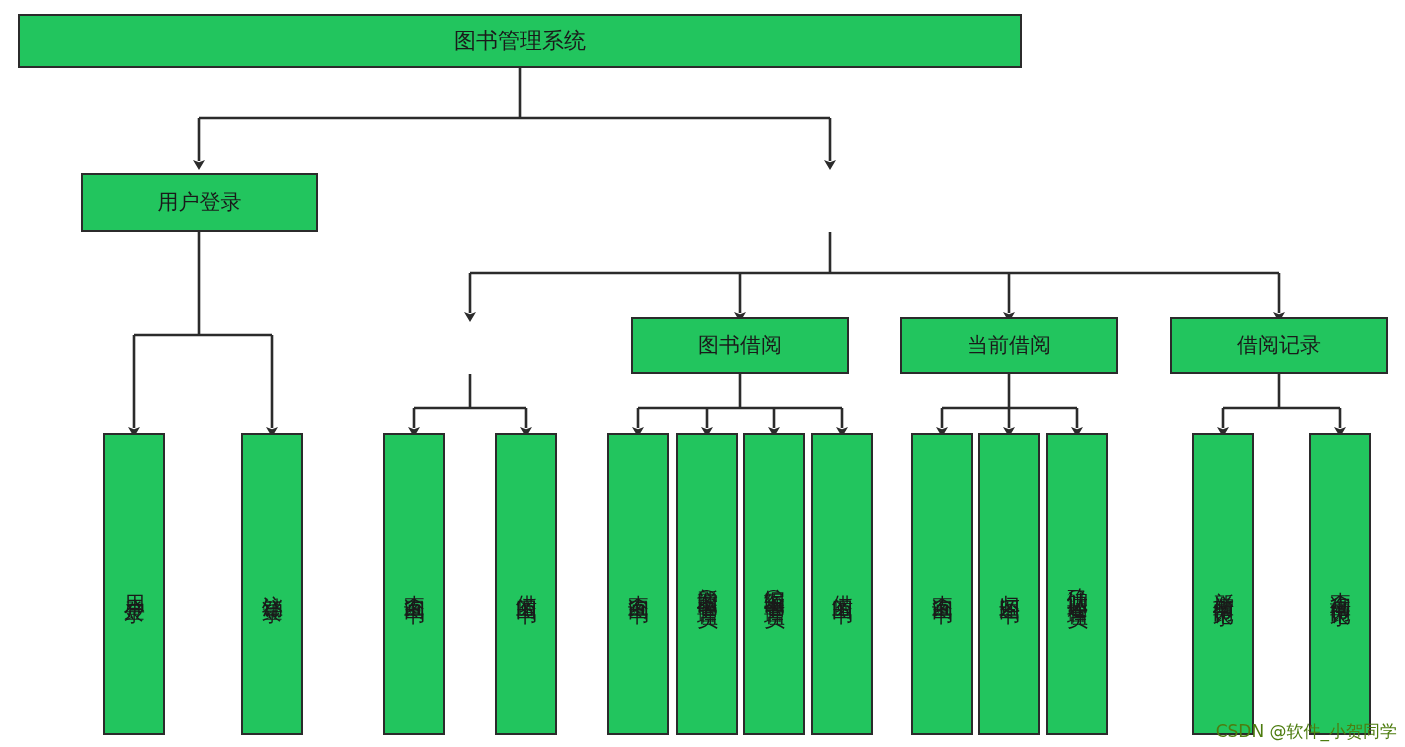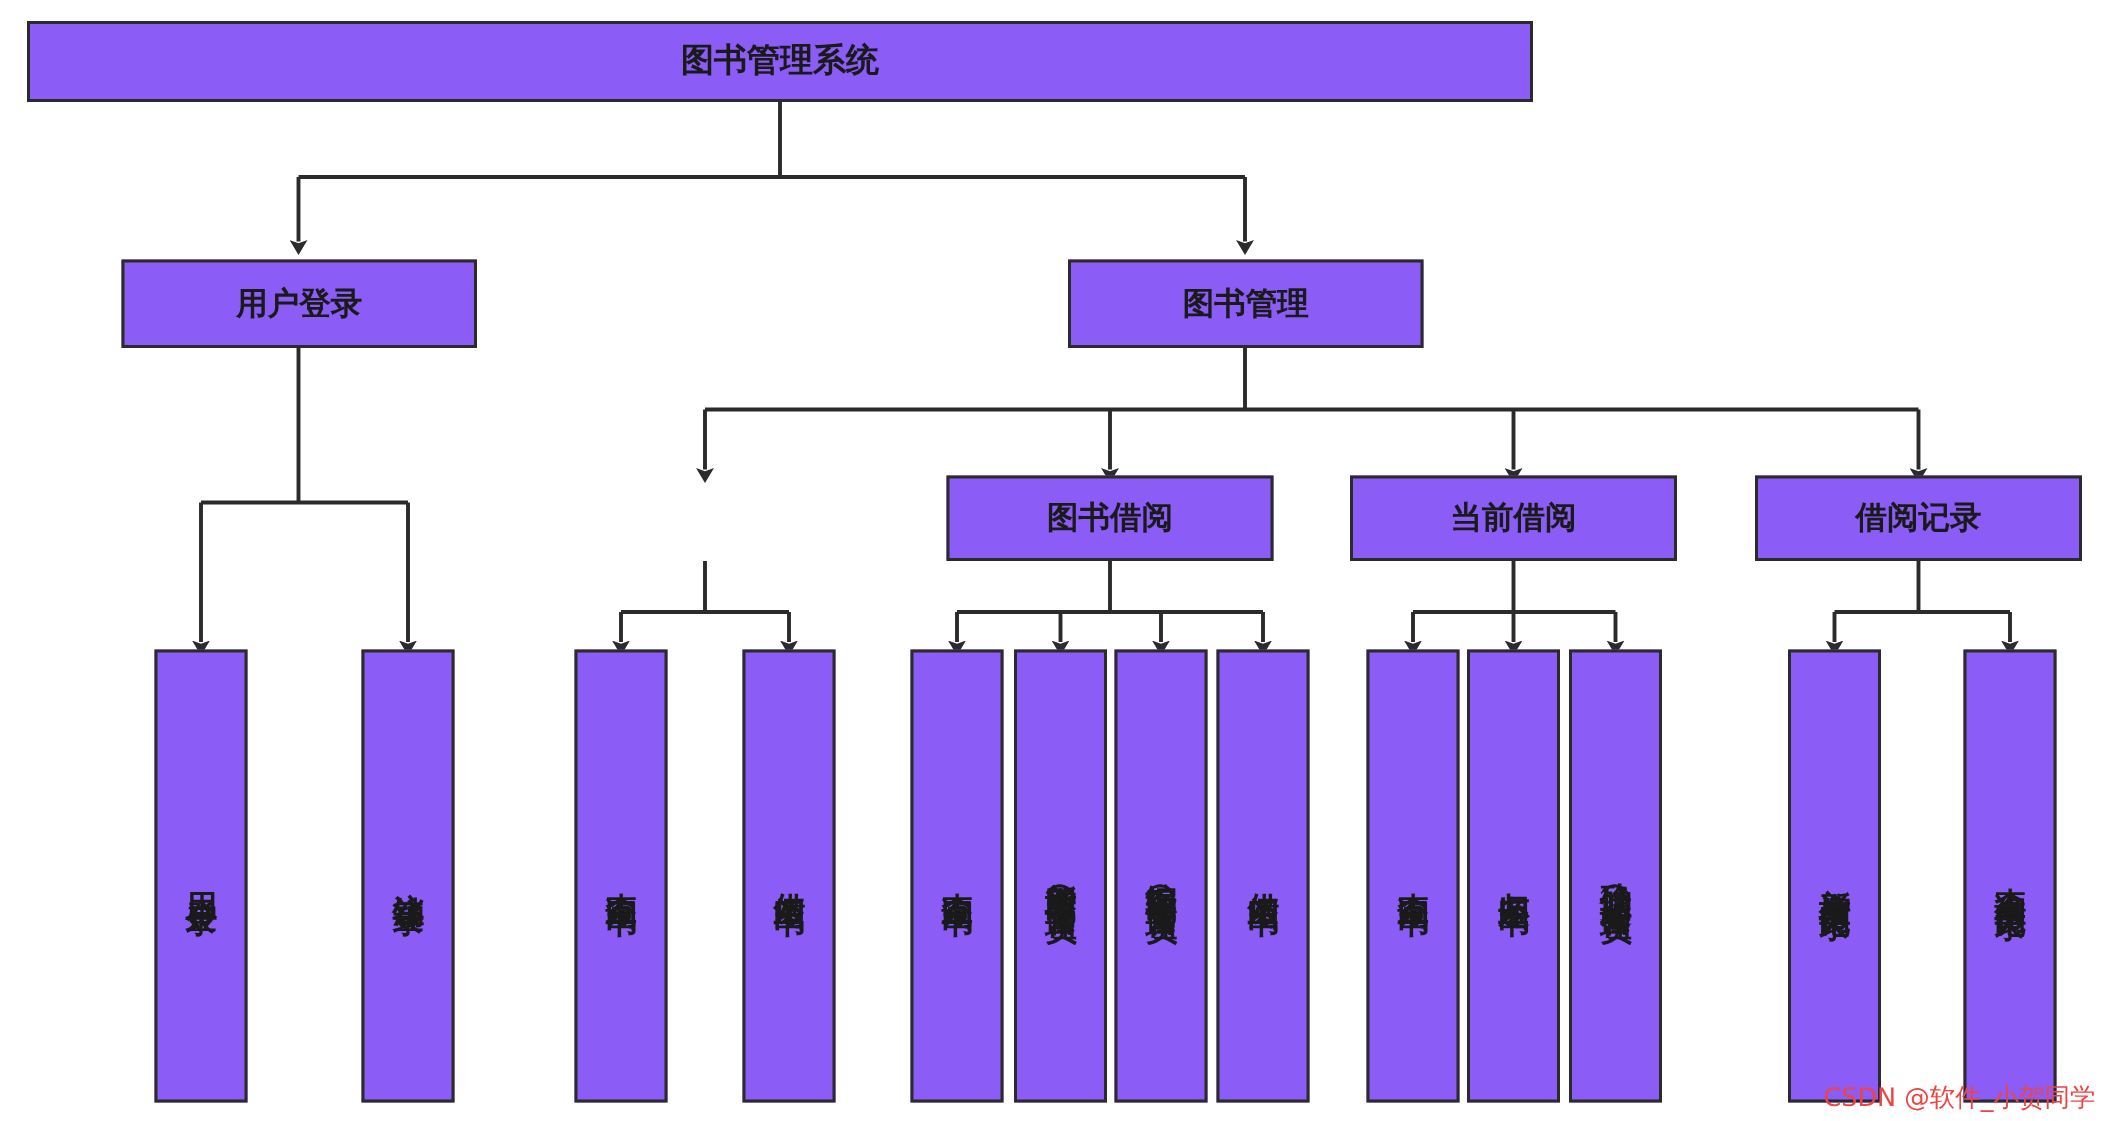--- a/index.html
+++ b/index.html
@@ -20,27 +20,26 @@
   svg#edges {
     position: absolute;
     left: 0;
     top: 0;
     width: 1405px;
     height: 747px;
   }
   .node {
     position: absolute;
     box-sizing: border-box;
-    background: #8b5cf6;
+    background: #22c55e;
     border: 2.5px solid #2b2b2b;
     display: flex;
     align-items: center;
     justify-content: center;
     z-index: 2;
-    font-weight: bold;
   }
   .node .lbl {
     color: #1a1a1a;
     line-height: 1.18;
     text-align: center;
     white-space: nowrap;
   }
   
   .node.horiz .lbl {
     font-size: 21px;
@@ -59,21 +58,21 @@
     font-size: 21px;
     letter-spacing: 3px;
     white-space: nowrap;
     max-height: 290px;
   }
   .watermark {
     position: absolute;
     right: 8px;
     bottom: 4px;
     font-size: 17px;
-    color: #ef4444;
+    color: #4d7c0f;
     z-index: 5;
     white-space: nowrap;
     font-family: "DejaVu Sans", "Liberation Sans", sans-serif;
   }
 </style>
 </head>
 <body>
 
 <div id="canvas">
 
@@ -128,23 +127,20 @@
     </g>
   </svg>
 
   <div class="node root horiz" style="left:18px; top:14px; width:1004px; height:54px;">
     <span class="lbl">图书管理系统</span>
   </div>
 
   <div class="node horiz" style="left:81px; top:173px; width:237px; height:59px;">
     <span class="lbl">用户登录</span>
   </div>
-  <div class="node horiz" style="left:712px; top:173px; width:237px; height:59px;">
-    <span class="lbl">图书管理</span>
-  </div>
 
   <div class="node horiz" style="left:631px; top:317px; width:218px; height:57px;">
     <span class="lbl">图书借阅</span>
   </div>
   <div class="node horiz" style="left:900px; top:317px; width:218px; height:57px;">
     <span class="lbl">当前借阅</span>
   </div>
   <div class="node horiz" style="left:1170px; top:317px; width:218px; height:57px;justify-content:center;">
     <span class="lbl">借阅记录</span>
   </div>

